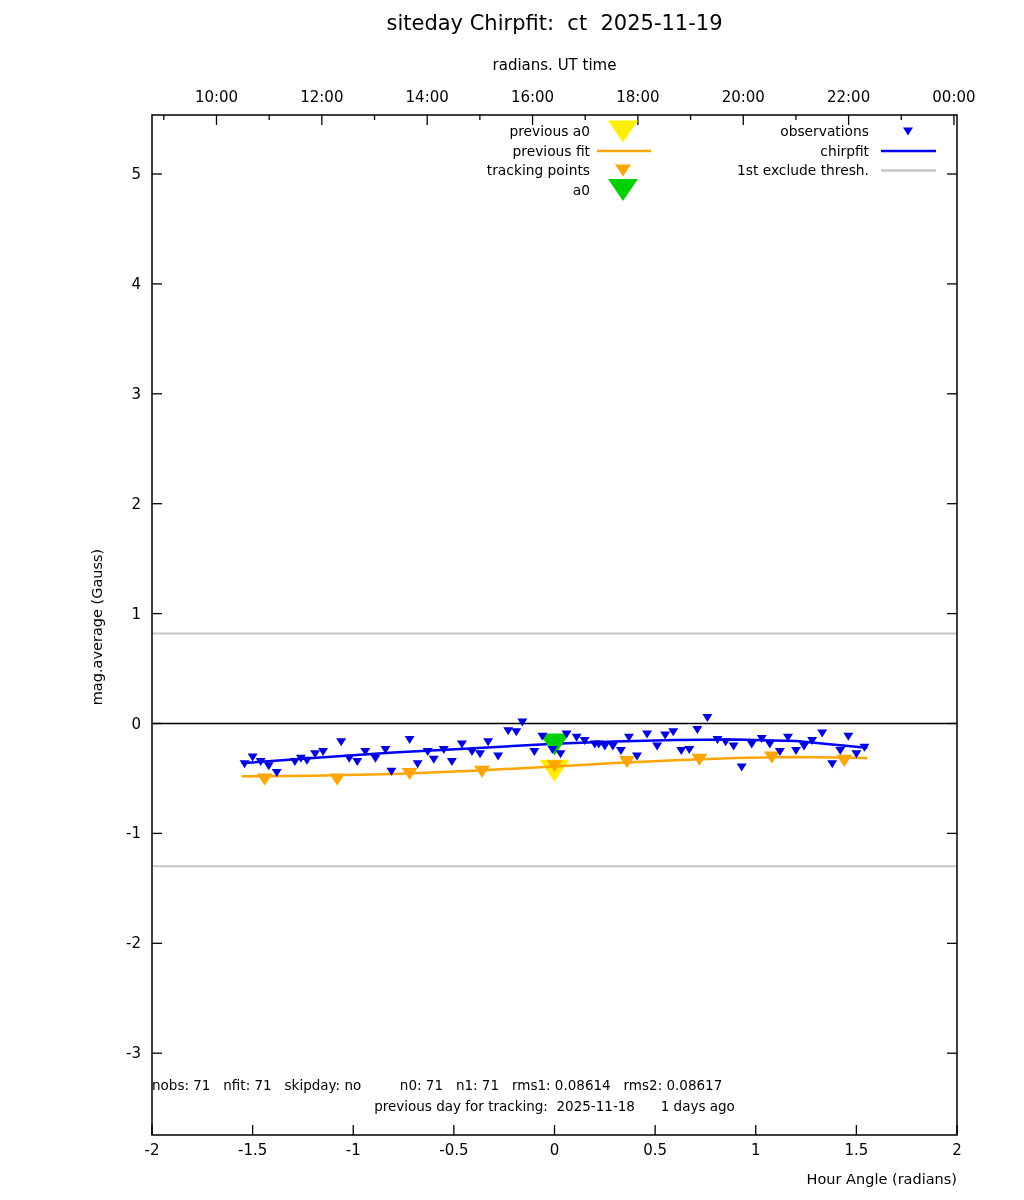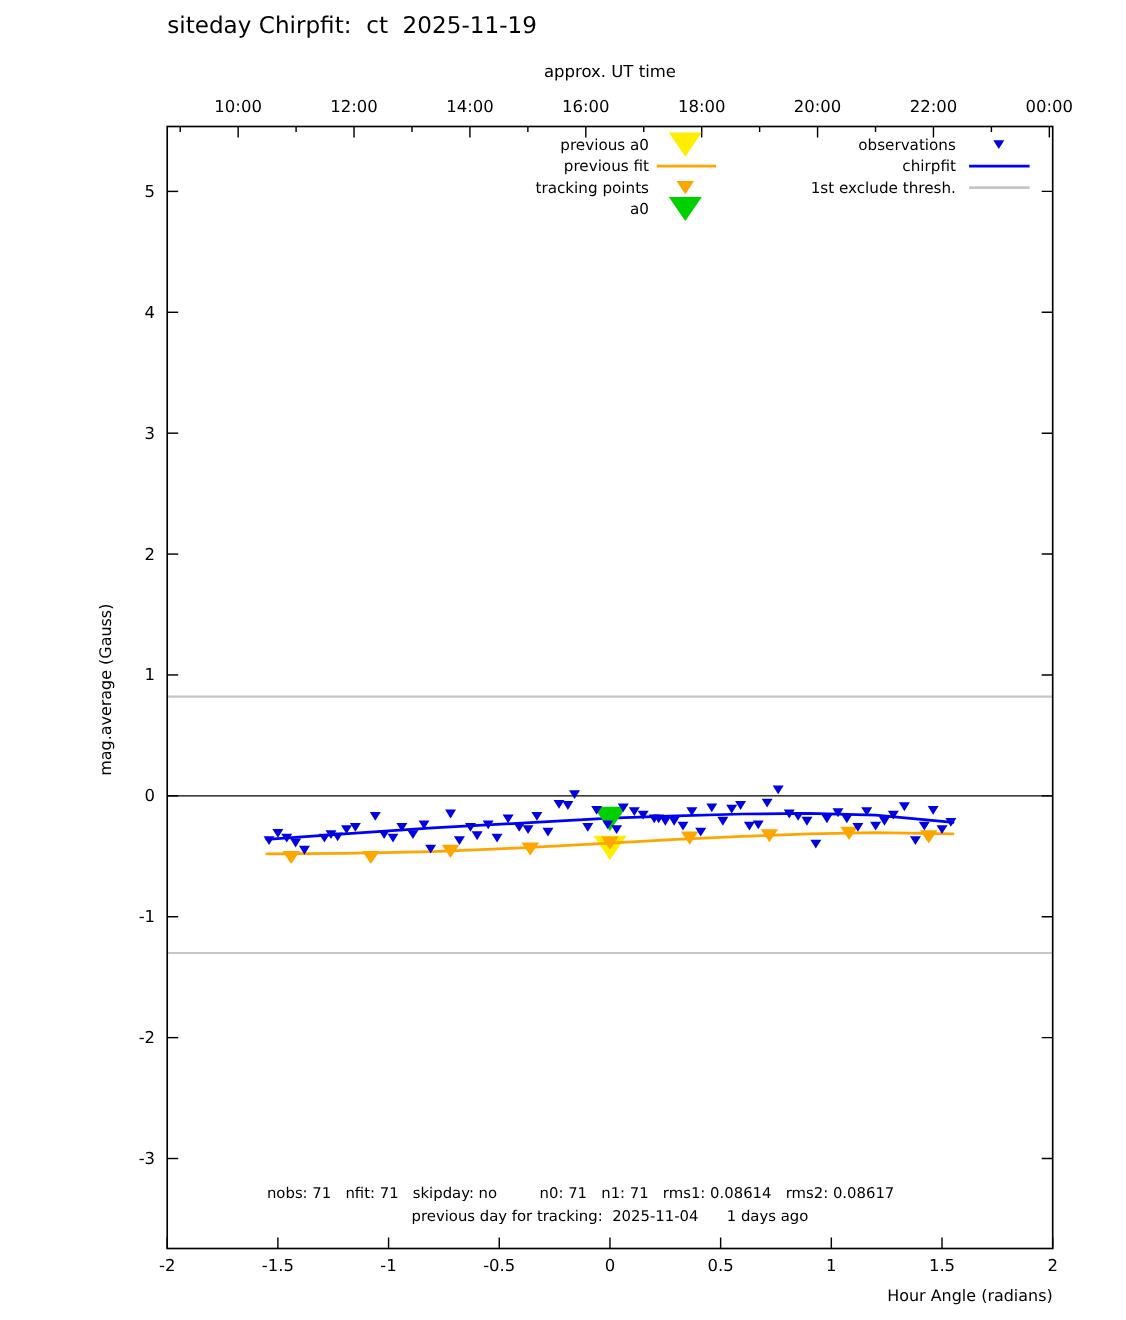--- a/index.html
+++ b/index.html
@@ -1,30 +1,30 @@
 <!DOCTYPE html>
 <html><head>
 <meta charset="utf-8">
 <style>
   html,body{margin:0;padding:0;background:#ffffff;}
   body{width:1024px;height:1200px;position:relative;font-family:"DejaVu Sans","Liberation Sans",sans-serif;color:#000;}
   .abs{position:absolute;white-space:pre;}
-  .title{left:152px;width:805px;top:11px;text-align:left;font-size:21px;}
+  .title{left:152px;width:805px;top:11px;text-align:center;font-size:21px;}
   .x2label{left:152px;width:805px;top:56px;text-align:center;font-size:15px;}
   .xlabel{left:152px;width:805px;top:1171px;text-align:right;font-size:14.5px;}
   .ylabel{left:97px;top:627px;transform:translate(-50%,-50%) rotate(-90deg);font-size:14.5px;}
-  .stats1{left:152px;width:637px;top:1077px;text-align:right;font-size:13.5px;padding-left:24px;}
+  .stats1{left:152px;width:637px;top:1077px;text-align:left;font-size:13.5px;}
   .stats2{left:152px;width:805px;top:1098px;text-align:center;font-size:13.5px;}
   svg{position:absolute;left:0;top:0;}
 </style>
 </head>
 <body>
 
 <div class="abs title">siteday Chirpfit:  ct  2025-11-19</div>
-<div class="abs x2label">approx. UT time</div>
+<div class="abs x2label">radians. UT time</div>
 <svg id="plot" width="1024" height="1200" viewBox="0 0 1024 1200">
     <g>
       <line x1="152" x2="957" y1="633.3820000000001" y2="633.3820000000001" stroke="#c6c6c6" stroke-width="2"></line>
       <line x1="152" x2="957" y1="866.37" y2="866.37" stroke="#c6c6c6" stroke-width="2"></line>
     </g>
     <g>
       <line x1="152" x2="957" y1="723.5" y2="723.5" stroke="#000" stroke-width="1.3"></line>
     </g>
     <g>
       <path d="M 539.5 759.7570000000001 L 569.5 759.7570000000001 L 554.5 781.7570000000001 Z" fill="#ffee00"></path>
@@ -213,13 +213,13 @@
       <path d="M 903 127.5 L 913 127.5 L 908 135.5 Z" fill="#0000e0"></path>
       <text x="869" y="155.5" text-anchor="end" font-size="13.8" fill="#000" font-family="&quot;DejaVu Sans&quot;,&quot;Liberation Sans&quot;,sans-serif">chirpfit</text>
       <line x1="881" x2="936" y1="151" y2="151" stroke="#0000ff" stroke-width="2.5"></line>
       <text x="869" y="175" text-anchor="end" font-size="13.8" fill="#000" font-family="&quot;DejaVu Sans&quot;,&quot;Liberation Sans&quot;,sans-serif">1st exclude thresh.</text>
       <line x1="881" x2="936" y1="170.5" y2="170.5" stroke="#c6c6c6" stroke-width="2.5"></line>
     </g>
   </svg>
 <div class="abs ylabel">mag.average (Gauss)</div>
 <div class="abs xlabel">Hour Angle (radians)</div>
 <div class="abs stats1">nobs: 71   nfit: 71   skipday: no         n0: 71   n1: 71   rms1: 0.08614   rms2: 0.08617</div>
-<div class="abs stats2">previous day for tracking:  2025-11-04      1 days ago</div>
+<div class="abs stats2">previous day for tracking:  2025-11-18      1 days ago</div>
 
 </body></html>

